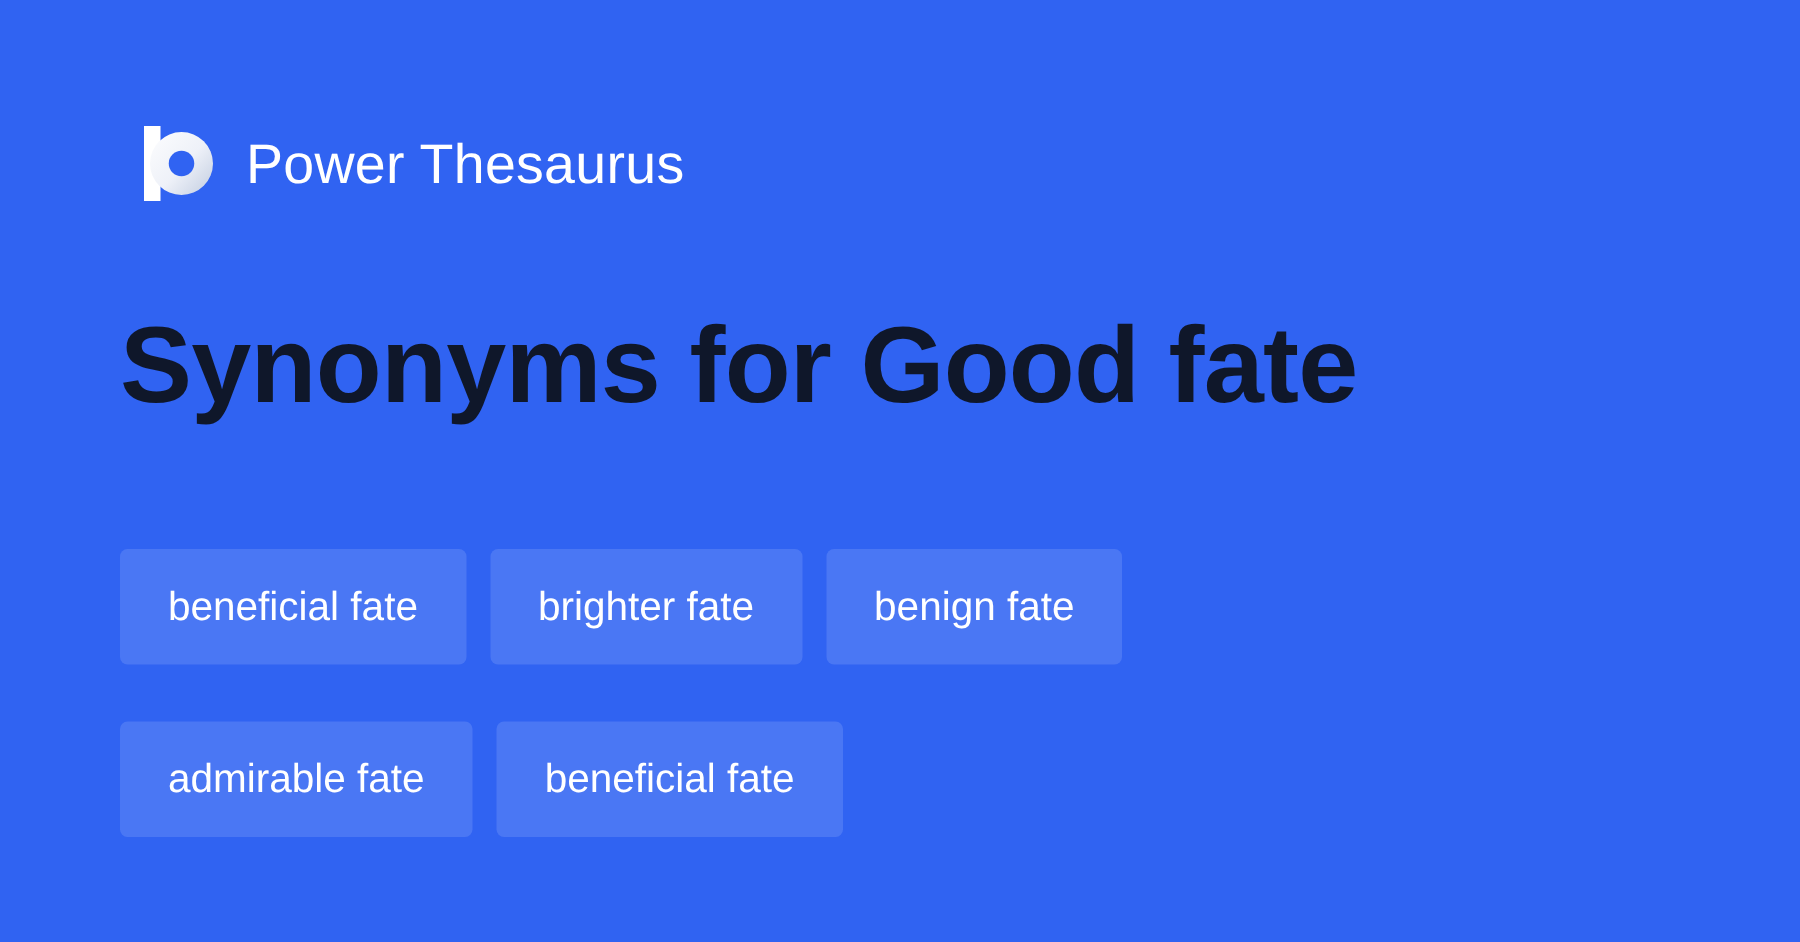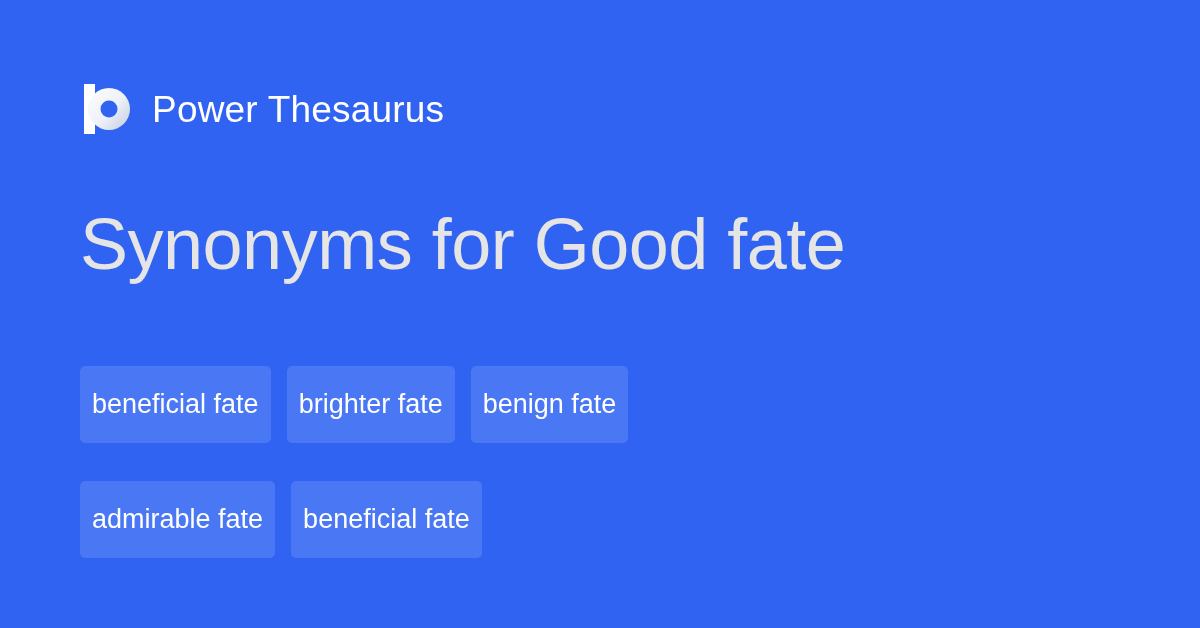--- a/index.html
+++ b/index.html
@@ -18,21 +18,21 @@
     position: relative;
     width: 1200px;
     height: 628px;
     background: #3063f2;
     box-sizing: border-box;
   }
 
   
   .brand {
     position: absolute;
-    left: 84px;
+    left: 96px;
     top: 80px;
     display: flex;
     align-items: center;
     gap: 22px;
     height: 58px;
   }
   .brand-mark {
     width: 46px;
     height: 50px;
     display: block;
@@ -47,24 +47,24 @@
     white-space: nowrap;
     user-select: none;
   }
 
   
   .headline {
     position: absolute;
     left: 80px;
     top: 196px;
     margin: 0;
-    color: #e5e5e5;
+    color: #0f172a;
     font-size: 72px;
     line-height: 96px;
-    font-weight: 400;
+    font-weight: 700;
     letter-spacing: -0.5px;
     white-space: nowrap;
   }
 
   
   .chips {
     position: absolute;
     left: 80px;
     top: 366px;
     width: 1040px;
@@ -72,21 +72,21 @@
     flex-wrap: wrap;
     gap: 19px 16px;
     align-content: flex-start;
   }
   .chip {
     height: 77px;
     box-sizing: border-box;
     display: flex;
     align-items: center;
     justify-content: center;
-    padding: 0 12px;
+    padding: 0 32px;
     background: #4a77f4;
     border-radius: 5px;
     color: #ffffff;
     font-size: 27px;
     line-height: 1;
     font-weight: 400;
     white-space: nowrap;
     cursor: pointer;
   }
   .chip-row-break {

